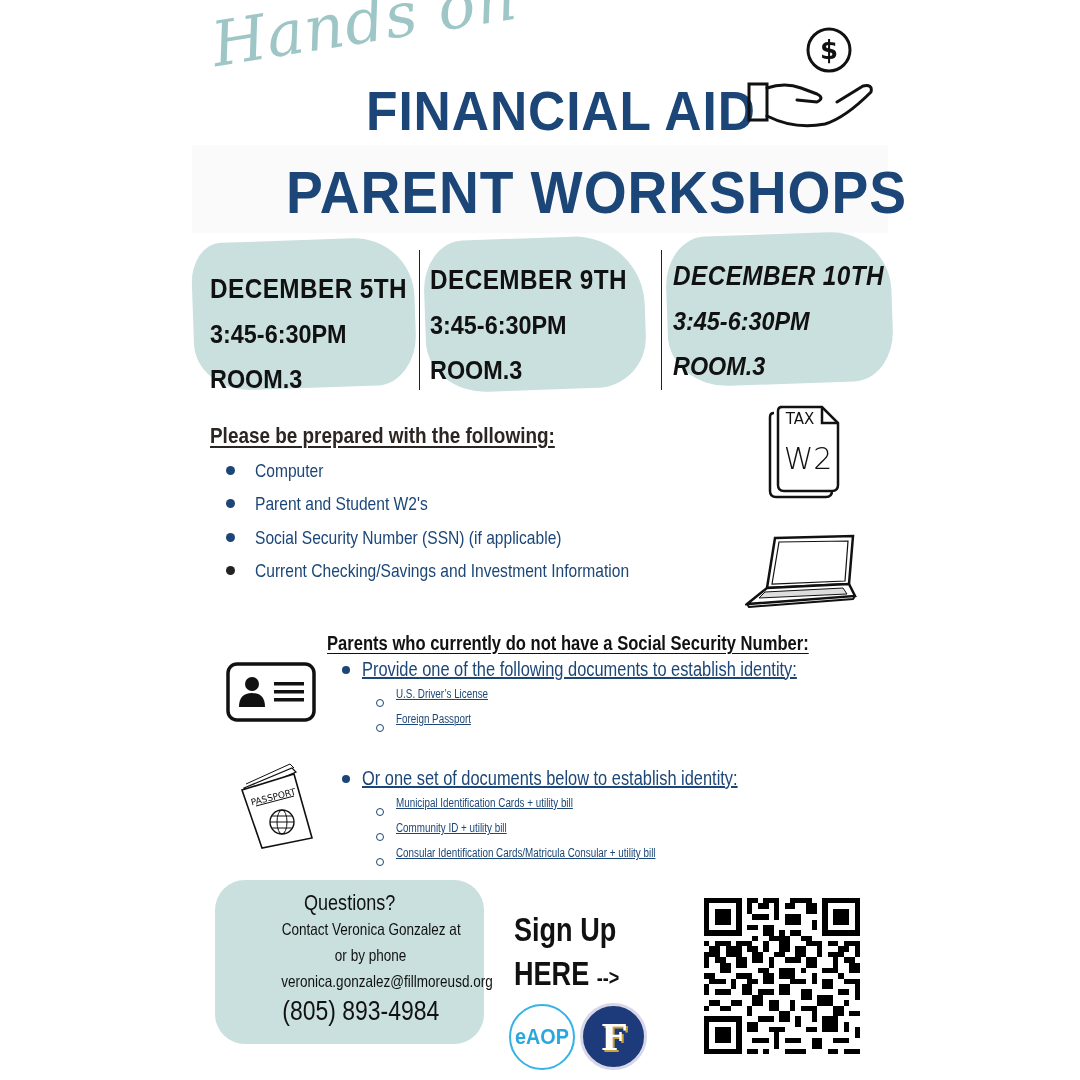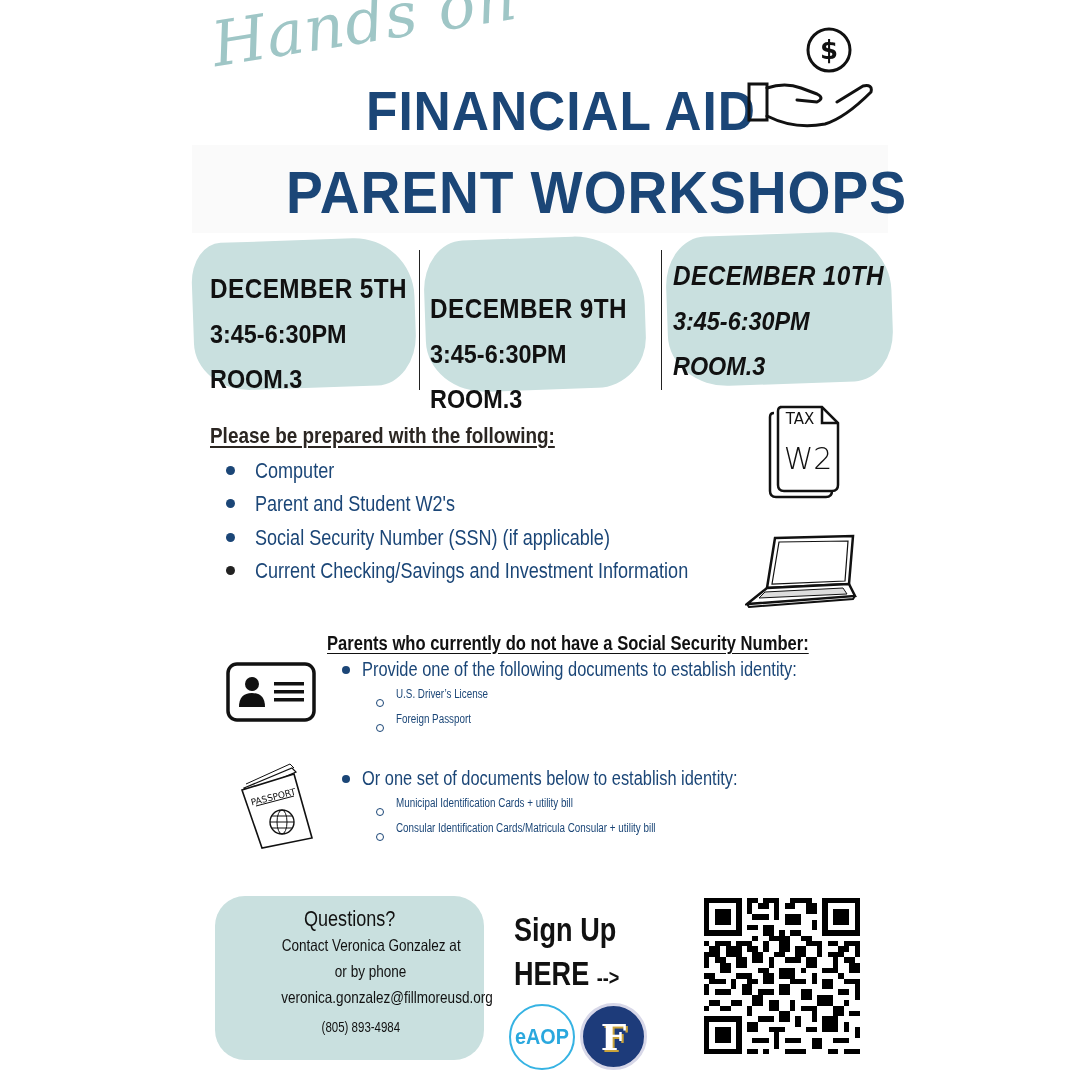--- a/index.html
+++ b/index.html
@@ -31,66 +31,65 @@
   .blob-3 { left: 667px; top: 234px; width: 225px; height: 150px; border-radius: 40px 60px 40px 60px / 50px 60px 50px 52px; transform: rotate(-2deg); }
   .divider { width: 1px; background: #222; }
   .div-1 { left: 419px; top: 250px; height: 140px; }
   .div-2 { left: 661px; top: 250px; height: 140px; }
 
   .date-block { color: #111; font-weight: 700; white-space: nowrap; }
   .date-block .d { font-size: 27px; letter-spacing: 0.5px; transform: scaleX(0.9); transform-origin: left; }
   .date-block .t { font-size: 26px; transform: scaleX(0.9); transform-origin: left; }
   .date-block .r { font-size: 26px; transform: scaleX(0.9); transform-origin: left; }
   .date-1 { left: 210px; top: 267px; }
-  .date-2 { left: 430px; top: 258px; margin-top: 29px; }
+  .date-2 { left: 430px; top: 258px; }
   .date-3 { left: 673px; top: 254px; font-style: italic; }
   .date-block div { line-height: 45px; }
 
   
   .prep-heading {
     left: 210px; top: 423px; font-size: 22px; font-weight: 700; color: #2b2622;
     text-decoration: underline; text-underline-offset: 3px;
     transform: scaleX(0.86); transform-origin: left; white-space: nowrap;
   }
   .prep-list { left: 222px; top: 454px; list-style: none; }
   .prep-list li {
-    font-size: 22px; line-height: 33.3px; color: #1b4677; white-space: nowrap;
+    font-size: 19px; line-height: 33.3px; color: #1b4677; white-space: nowrap;
     display: flex; align-items: center;
   }
   .bullet { display: inline-block; width: 9px; height: 9px; border-radius: 50%; background: #1b4677; margin: 0 20px 0 4px; flex: none; }
   .bullet.dark { background: #222; }
   .prep-list .txt { display: inline-block; transform: scaleX(0.82); transform-origin: left; }
 
   
   .ssn-heading {
     left: 327px; top: 632px; font-size: 19.5px; font-weight: 700; color: #111;
     text-decoration: underline; text-underline-offset: 3px;
     transform: scaleX(0.85); transform-origin: left; white-space: nowrap;
   }
-  .ssn-list { list-style: none; }
+  .ssn-list { list-style: none; text-decoration: underline; }
   .ssn-list li { display: flex; align-items: center; white-space: nowrap; color: #1b4677; }
   .ssn-list .lvl1 { font-size: 20px; line-height: 25px; }
   .ssn-list .lvl2 { font-size: 12px; line-height: 25px; padding-left: 36px; align-items: flex-end; }
   .ssn-list .txt { display: inline-block; transform: scaleX(0.82); transform-origin: left; }
   .sbul { display: inline-block; width: 8px; height: 8px; border-radius: 50%; background: #1b4677; margin: 0 12px 0 16px; flex: none; }
   .cbul { display: inline-block; width: 8px; height: 8px; border-radius: 50%; border: 1px solid #1b4677; margin: 0 12px 0 14px; flex: none; }
   .ssn-a { left: 326px; top: 657px; }
   .ssn-b { left: 326px; top: 766px; }
 
   
   .contact {
     left: 215px; top: 880px; width: 269px; height: 164px; background: #c9e0df;
     border-radius: 30px; text-align: center; color: #111;
     padding-top: 10px;
-    margin-top: 16px;
   }
   .contact div { white-space: nowrap; }
   .contact .q { font-size: 22px; line-height: 26px; }
   .contact .s { font-size: 16.5px; line-height: 26px; padding-left: 43px; }
-  .contact .p { font-size: 14px; line-height: 34px; padding-left: 23px; }
+  .contact .p { font-size: 28px; line-height: 34px; padding-left: 23px; }
   .contact .cond { display: inline-block; transform: scaleX(0.82); }
 
   .signup { left: 514px; top: 908px; color: #111; font-weight: 700; }
   .signup .l1 { font-size: 33px; line-height: 44px; transform: scaleX(0.82); transform-origin: left; white-space: nowrap; }
   .signup .l2 { font-size: 33px; line-height: 44px; transform: scaleX(0.82); transform-origin: left; white-space: nowrap; }
   .signup .arrow { font-size: 22px; font-weight: 700; }
 
   .logo { border-radius: 50%; }
   .logo-eaop { left: 509px; top: 1004px; width: 66px; height: 66px; border: 2px solid #36b3e3; background: #fff; display: flex; align-items: center; justify-content: center; color: #2aa8de; font-size: 22px; font-weight: 700; }
   .logo-eaop span { transform: scaleX(0.9); }
@@ -189,20 +188,24 @@
     </li>
 </ul>
 <ul class="abs ssn-list ssn-b">
   <li class="lvl1">
       <span class="sbul"></span>
       <span class="txt">Or one set of documents below to establish identity:</span>
     </li>
   <li class="lvl2">
       <span class="cbul"></span>
       <span class="txt">Municipal Identification Cards + utility bill</span>
+    </li>
+  <li class="lvl2">
+      <span class="cbul"></span>
+      <span class="txt">Community ID + utility bill</span>
     </li>
   <li class="lvl2">
       <span class="cbul"></span>
       <span class="txt">Consular Identification Cards/Matricula Consular + utility bill</span>
     </li>
 </ul>
 
 <svg class="abs" style="left:226px;top:662px;" width="90" height="60" viewBox="0 0 90 60">
   <rect x="2" y="2" width="86" height="56" rx="9" fill="#fff" stroke="#111" stroke-width="3.5"></rect>
   <circle cx="26" cy="22" r="7" fill="#111"></circle>

